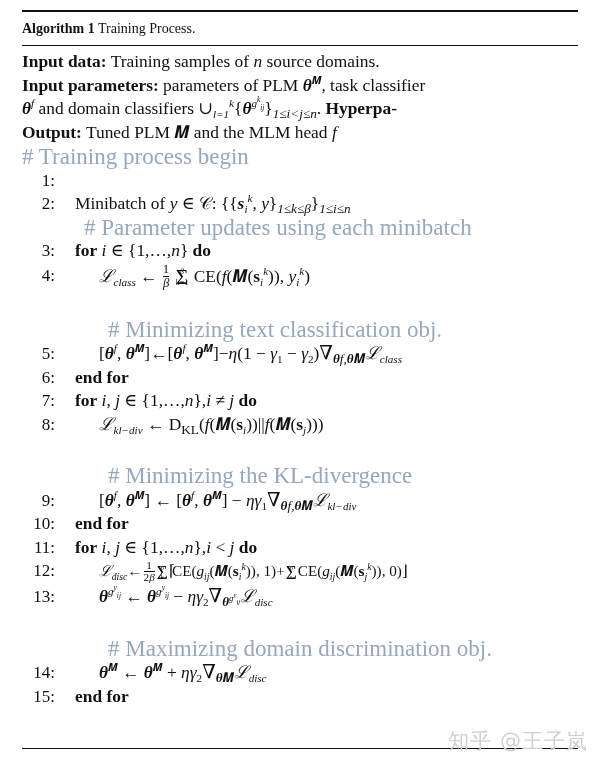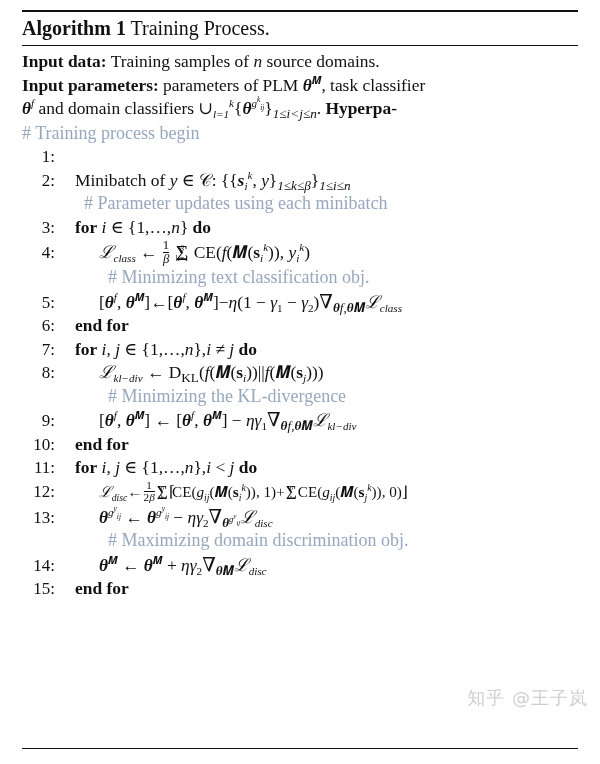--- a/index.html
+++ b/index.html
@@ -34,21 +34,21 @@
   .rule-bottom {
     position: absolute;
     left: 22px;
     top: 748px;
     width: 556px;
     border: 0;
     border-top: 1.2px solid #111;
     margin: 0;
   }
   .title {
-    font-size: 20px;
+    font-size: 14px;
     line-height: 27px;
     white-space: nowrap;
   }
   .title .bold { font-weight: bold; }
 
   .preamble {
     font-size: 17.4px;
     line-height: 23.5px;
   }
   .preamble .lbl { font-weight: bold; }
@@ -70,23 +70,23 @@
     font-size: 17px;
   }
   .txt { padding-left: 9px; }
   .kw { font-weight: bold; }
 
   .comment {
     color: #97a7bd;
   }
   .comment.lvl0 { padding-left: 0px; }
   .comment.lvl1 { padding-left: 62px; }
-  .comment.lvl2 { padding-left: 86px; }
+  .comment.lvl2 { padding-left: 86px; margin-top: 28px; }
   .comment.row-c {
-    font-size: 18px;
+    font-size: 23px;
     line-height: 23.5px;
     white-space: nowrap;
   }
 
   
   .i0 { padding-left: 0px; }
   .i1 { padding-left: 20px; text-align: right; }
   .i2 { padding-left: 44px; }
 
   
@@ -140,23 +140,23 @@
     bottom: -0.60em;
     font-size: 36%;
     white-space: nowrap;
   }
   .nabla { font-style: normal; font-weight: normal; font-size: 112%; }
   .brk { font-style: normal; }
 
   .watermark {
     position: absolute;
     right: 12px;
-    top: 686px;
+    top: 727px;
     font-family: "DejaVu Sans", sans-serif;
-    font-size: 18px;
+    font-size: 21px;
     color: #cfcfcf;
     letter-spacing: 1px;
     white-space: nowrap;
   }
 </style>
 </head>
 <body>
 
 <div class="algo">
 
@@ -183,20 +183,27 @@
 
     <div>
       <span class="bb">θ</span><sup>f</sup>
       <span>and domain classifiers</span>
       <span class="mr">∪</span><sub class="m">l=1</sub><sup class="m">k</sup><span class="mr">{</span><span class="bb">θ</span><sup><span class="m">g</span><sup class="tiny"><span class="m">k</span></sup><sub class="tiny"><span class="m">ij</span></sub></sup><span class="mr">}</span><sub class="smaller">1≤<span class="m">i</span>&lt;<span class="m">j</span>≤<span class="m">n</span></sub>.
       <span class="lbl">Hyperpa-</span>
     </div>
 
 
 
+    <div>
+      <span class="lbl">Output:</span>
+      <span>Tuned PLM</span>
+      <span class="mr">𝑴</span>
+      <span>and the MLM head</span>
+      <span class="m">f</span>
+    </div>
 
   </div>
 
   <div class="body">
 
     <div class="row-c comment lvl0"># Training process begin</div>
 
     <div class="row">
       <span class="num">1:</span>
     </div>

